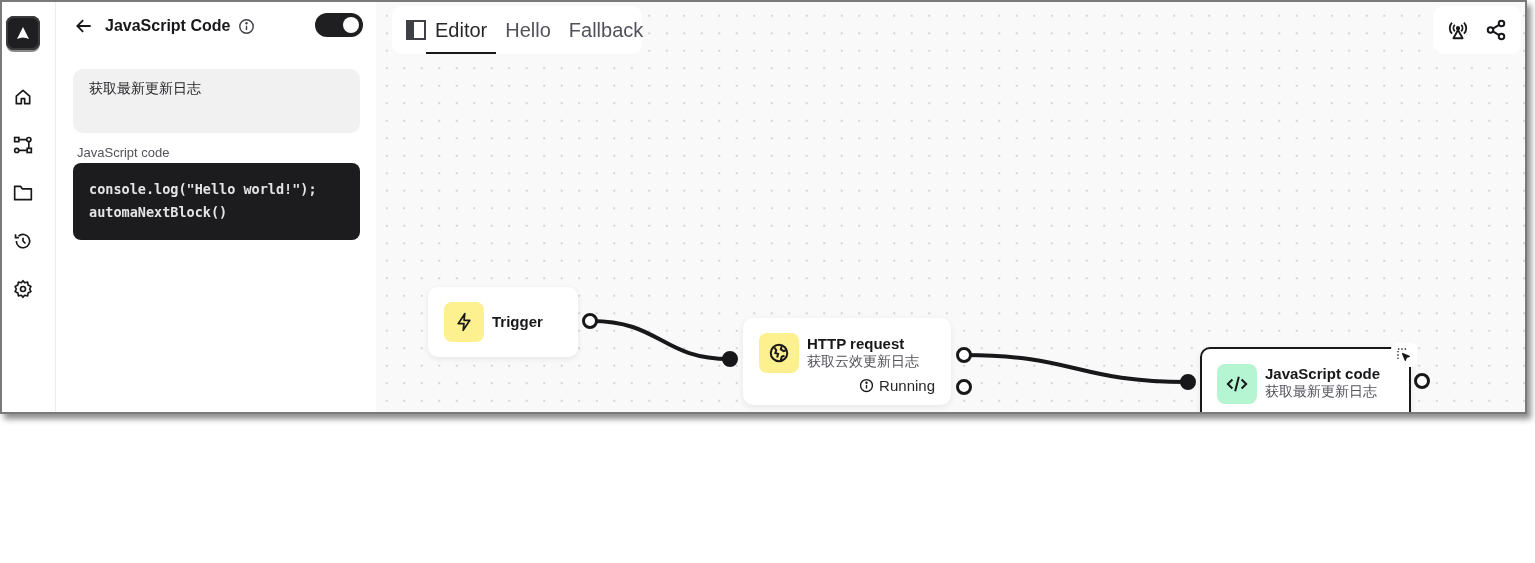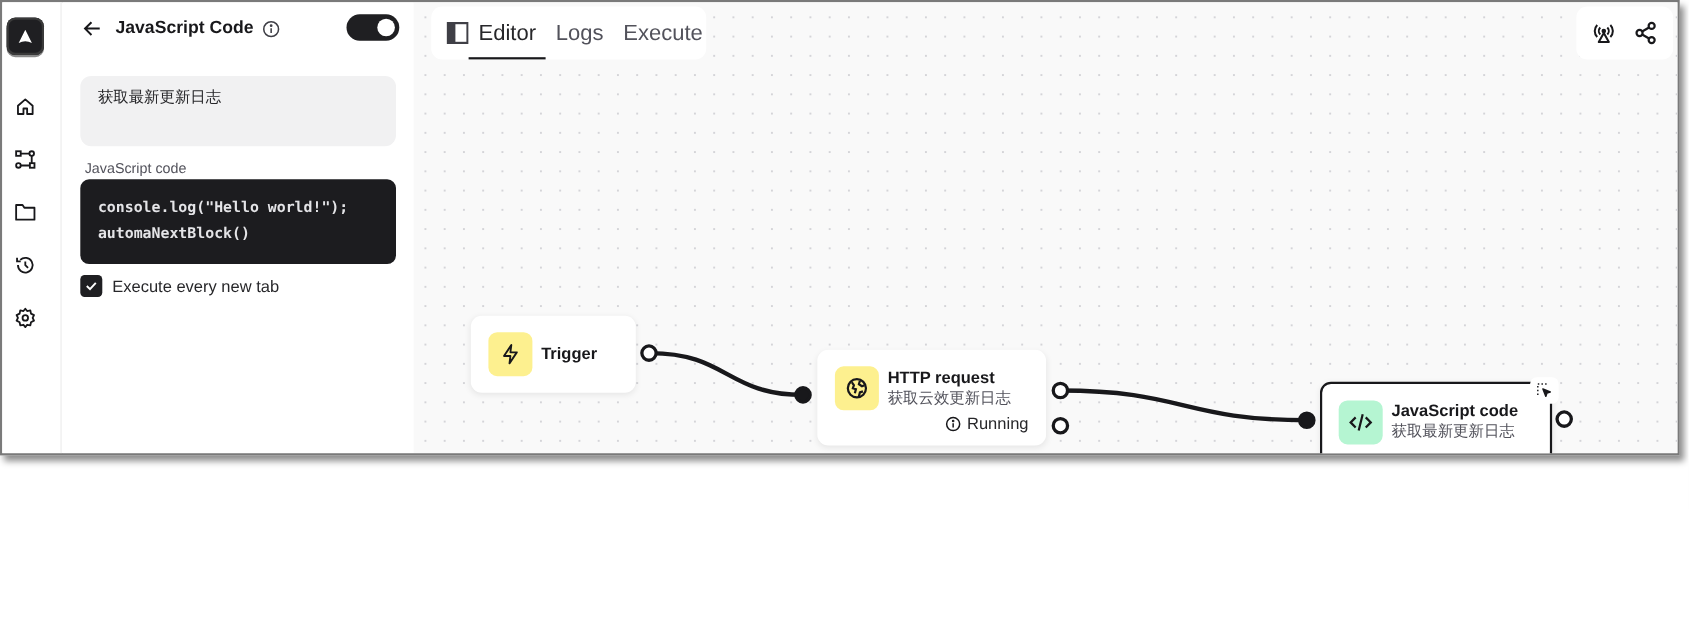--- a/index.html
+++ b/index.html
@@ -155,43 +155,35 @@
     </div>
 
     <div class="desc-box">获取最新更新日志</div>
 
     <div class="code-label">JavaScript code</div>
     <div class="code-box">
       <div>console.log("Hello world!");</div>
       <div>automaNextBlock()</div>
     </div>
 
-    <div class="checkbox-row">
-      <div class="checkbox">
-        <svg width="14" height="14" viewBox="0 0 24 24" fill="none" stroke="#fff" stroke-width="3">
-            <path d="M5 12 L10 17 L19 7"></path>
-          </svg>
-      </div>
-      <span class="checkbox-label">Execute every new tab</span>
-    </div>
 
   </div>
 
   <div class="canvas">
 
     <div class="tabs-bar">
       <div class="sidebar-toggle">
         <svg width="20" height="20" viewBox="0 0 20 20">
             <rect x="1" y="1" width="18" height="18" fill="#fff" stroke="#3f3f46" stroke-width="2"></rect>
             <rect x="1" y="1" width="7" height="18" fill="#3f3f46"></rect>
           </svg>
       </div>
       <div class="tab active">Editor</div>
-      <div class="tab">Logs</div>
-      <div class="tab">Execute</div>
+      <div class="tab">Hello</div>
+      <div class="tab">Fallback</div>
     </div>
 
     <div class="right-bar">
       <div class="icon-btn">
         <svg width="22" height="22" viewBox="0 0 24 24" fill="none" stroke="#18181b" stroke-width="2">
             <circle cx="12" cy="10" r="1.3" fill="#18181b"></circle>
             <path d="M8.5 6.5 A5 5 0 0 0 8.5 13.5 M15.5 6.5 A5 5 0 0 1 15.5 13.5 M5.5 4 A8.5 8.5 0 0 0 5.5 16 M18.5 4 A8.5 8.5 0 0 1 18.5 16"></path>
             <path d="M12 12 L7 21 H17 Z" stroke-linejoin="round"></path>
           </svg>
       </div>

